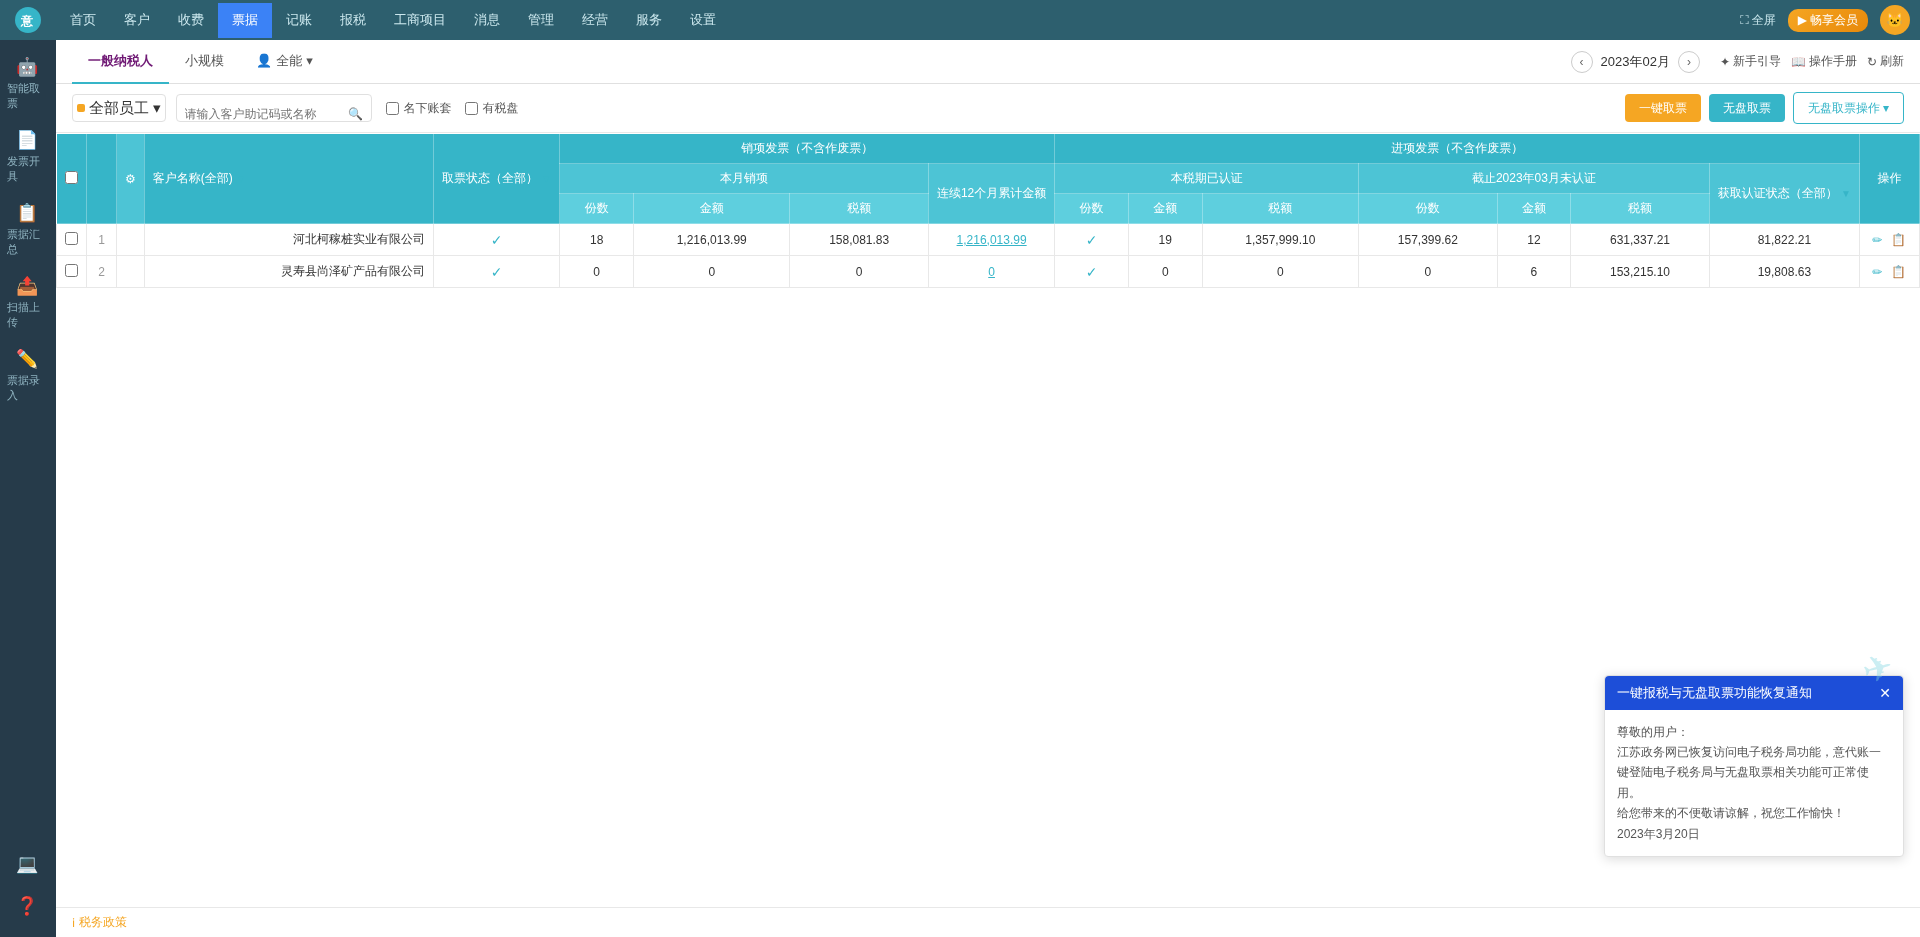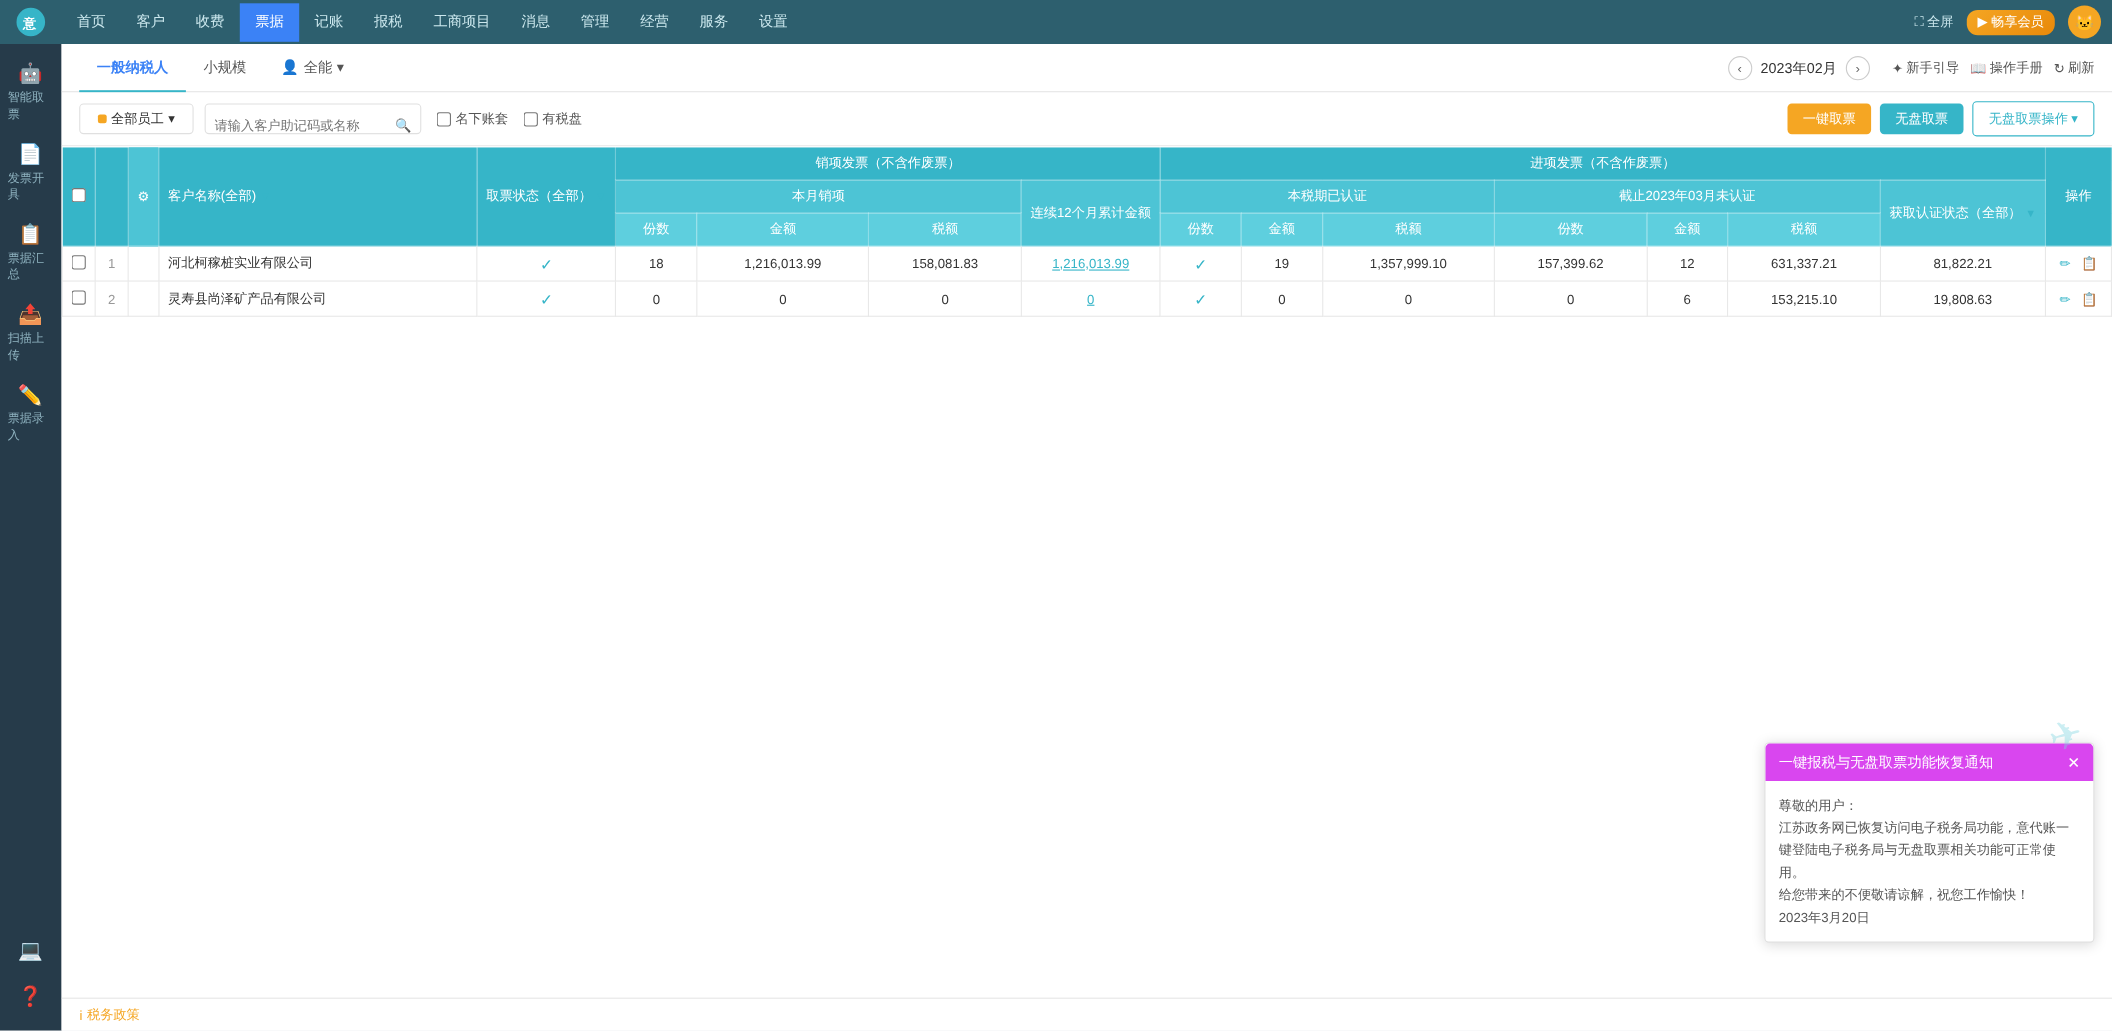--- a/index.html
+++ b/index.html
@@ -130,21 +130,21 @@
       display: flex;
       align-items: center;
       cursor: pointer;
       font-size: 13px;
       color: #555;
       border-bottom: 2px solid transparent;
       white-space: nowrap;
       gap: 4px;
     }
     .tab.active {
-      color: #3b82f6;
+      color: #701a75;
       border-bottom: 2px solid #36b5c8;
       font-weight: bold;
     }
     .tab-period {
       display: flex;
       align-items: center;
       gap: 8px;
       margin-left: auto;
       color: #333;
       font-size: 13px;
@@ -184,22 +184,22 @@
       align-items: center;
       gap: 10px;
       border-bottom: 1px solid #e8e8e8;
     }
     .employee-select {
       display: flex;
       align-items: center;
       border: 1px solid #e0e0e0;
       border-radius: 4px;
       height: 28px;
-      padding: 0 16px;
-      font-size: 12px;
+      padding: 0 4px;
+      font-size: 15px;
       gap: 4px;
       cursor: pointer;
       background: #fff;
       min-width: 90px;
     }
     .employee-select .dot {
       width: 8px; height: 8px;
       background: #f5a623;
       border-radius: 2px;
       flex-shrink: 0;
@@ -306,40 +306,40 @@
       border: 1px solid rgba(255,255,255,0.3);
       font-weight: normal;
       white-space: nowrap;
     }
     td {
       padding: 7px 8px;
       border: 1px solid #e8e8e8;
       text-align: center;
       color: #333;
     }
-    .td-name { text-align: left; margin-left: 48px; }
+    .td-name { text-align: right; margin-left: 48px; }
     .td-link { color: #36b5c8; text-decoration: underline; cursor: pointer; }
     .check-icon { color: #36b5c8; font-size: 14px; }
     .row-num { color: #999; }
 
     
     .notification-popup {
       position: fixed;
       bottom: 80px;
       right: 16px;
       width: 300px;
       background: #fff;
       border: 1px solid #e0e0e0;
       border-radius: 4px;
       box-shadow: 0 2px 12px rgba(0,0,0,0.15);
       font-size: 12px;
       z-index: 100;
     }
     .notification-header {
-      background: #d946ef;
+      background: #1d4ed8;
       color: #fff;
       padding: 8px 12px;
       display: flex;
       align-items: center;
       justify-content: space-between;
       border-radius: 4px 4px 0 0;
       font-size: 13px;
     }
     .notification-body {
       padding: 12px;

